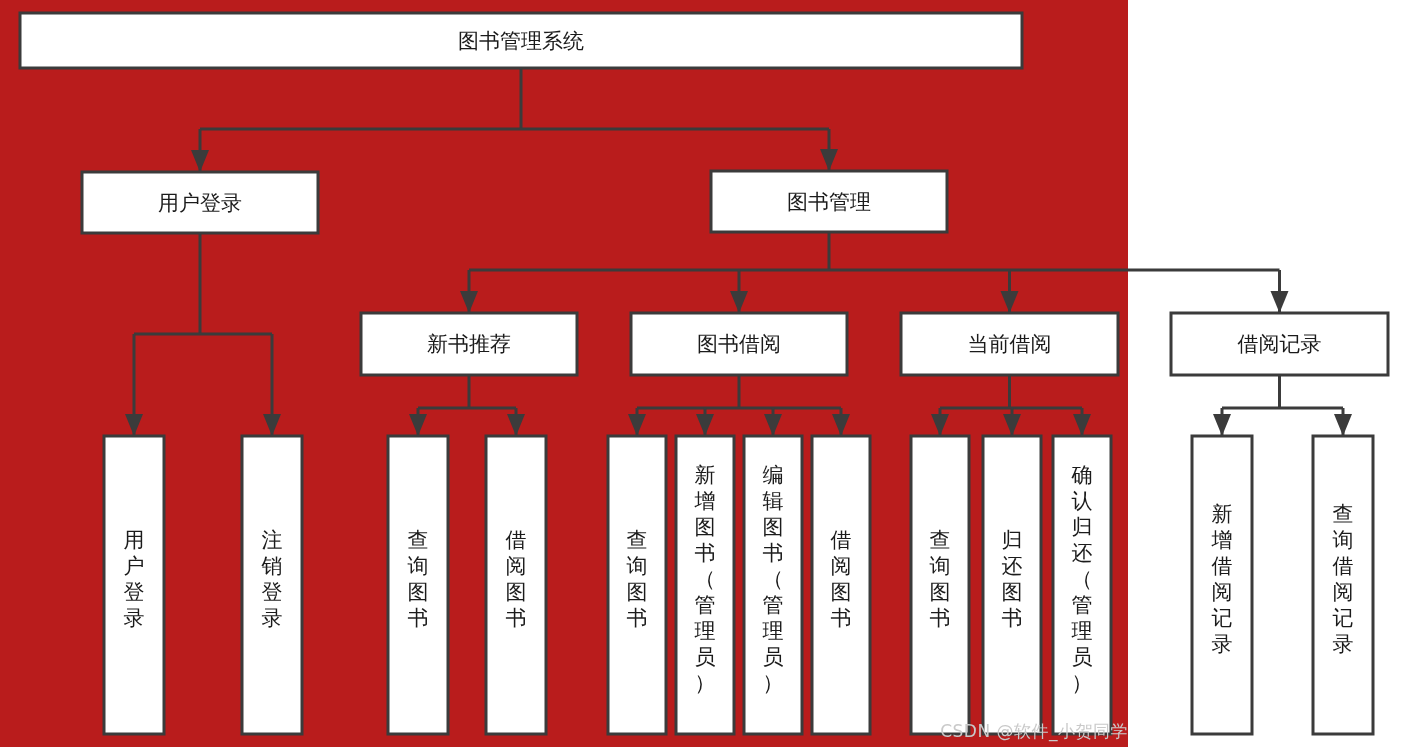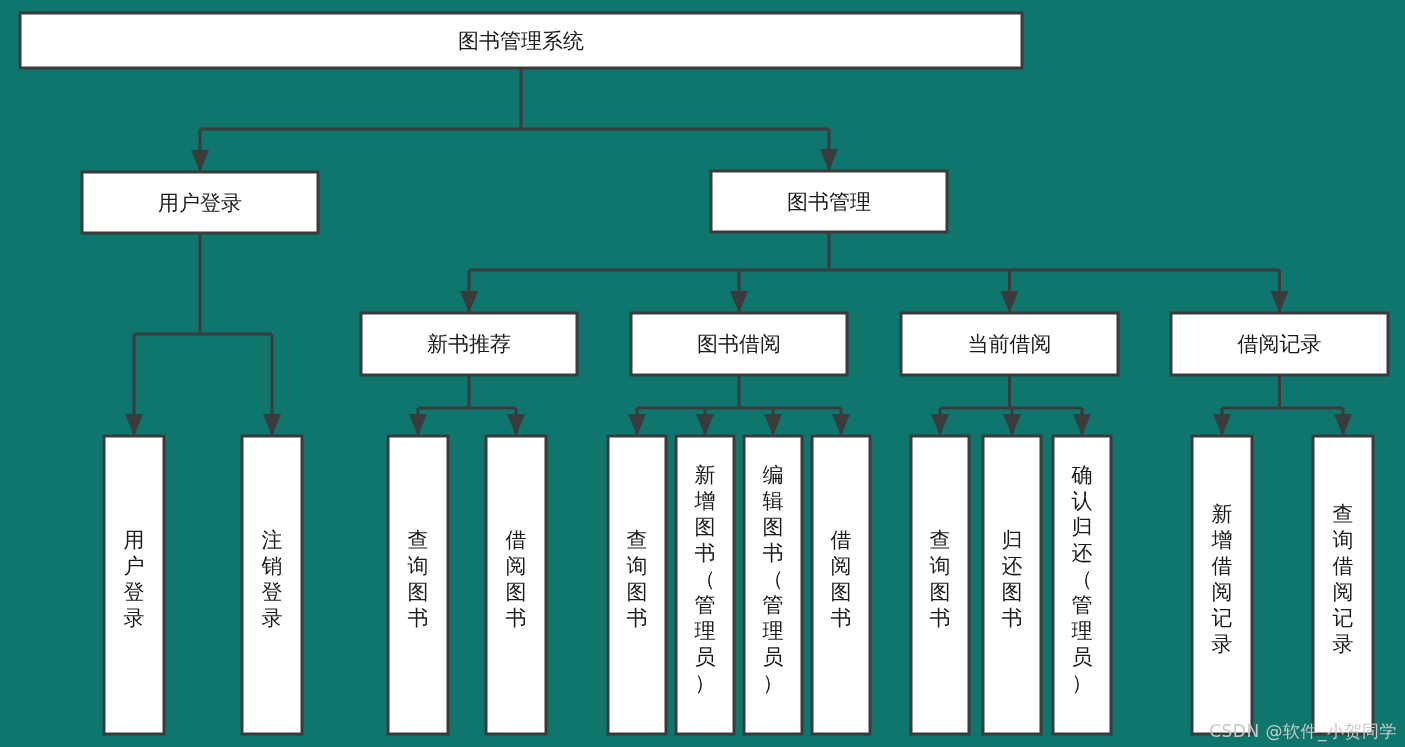--- a/index.html
+++ b/index.html
@@ -8,23 +8,23 @@
     background: #ffffff;
   }
   body {
     width: 1405px;
     height: 747px;
     font-family: "DejaVu Sans", "Liberation Sans", sans-serif;
     overflow: hidden;
   }
   #diagram-root {
     position: relative;
-    width: 1405px;
+    width: 1128px;
     height: 747px;
-    background: #0f766e;
+    background: #b91c1c;
   }
   svg.chart-svg {
     position: absolute;
     left: 0;
     top: 0;
     width: 1405px;
     height: 747px;
     display: block;
   }
   .node-box {
@@ -50,21 +50,21 @@
     stroke-width: 3;
     fill: none;
     stroke-linecap: butt;
   }
   .edge-arrow {
     fill: #3b3b3b;
     stroke: none;
   }
   .watermark {
     position: absolute;
-    right: 8px;
+    right: 0;
     bottom: 4px;
     font-family: "DejaVu Sans", "Liberation Sans", sans-serif;
     font-size: 17px;
     color: #c9c9c9;
     white-space: nowrap;
     letter-spacing: 0.5px;
     user-select: none;
   }
 </style>
 </head>

